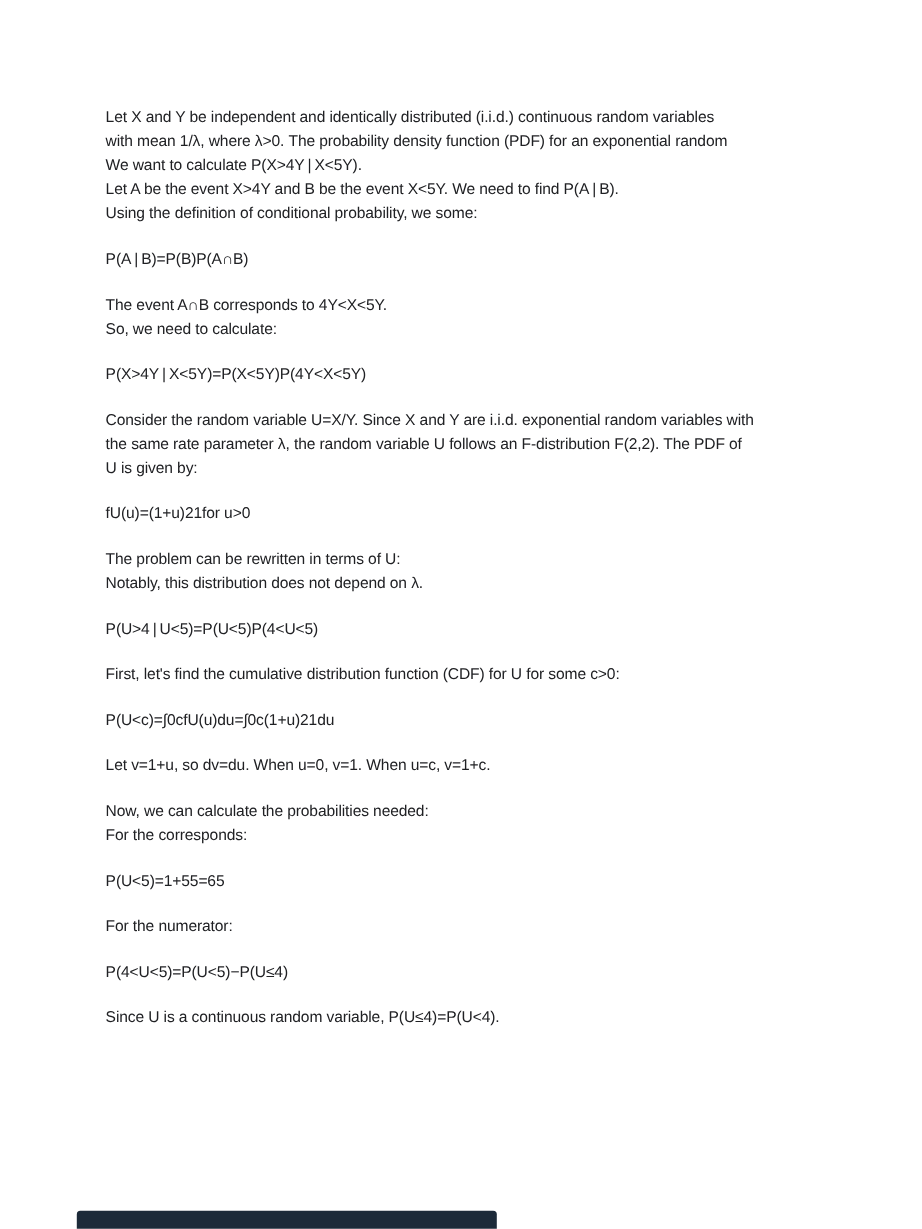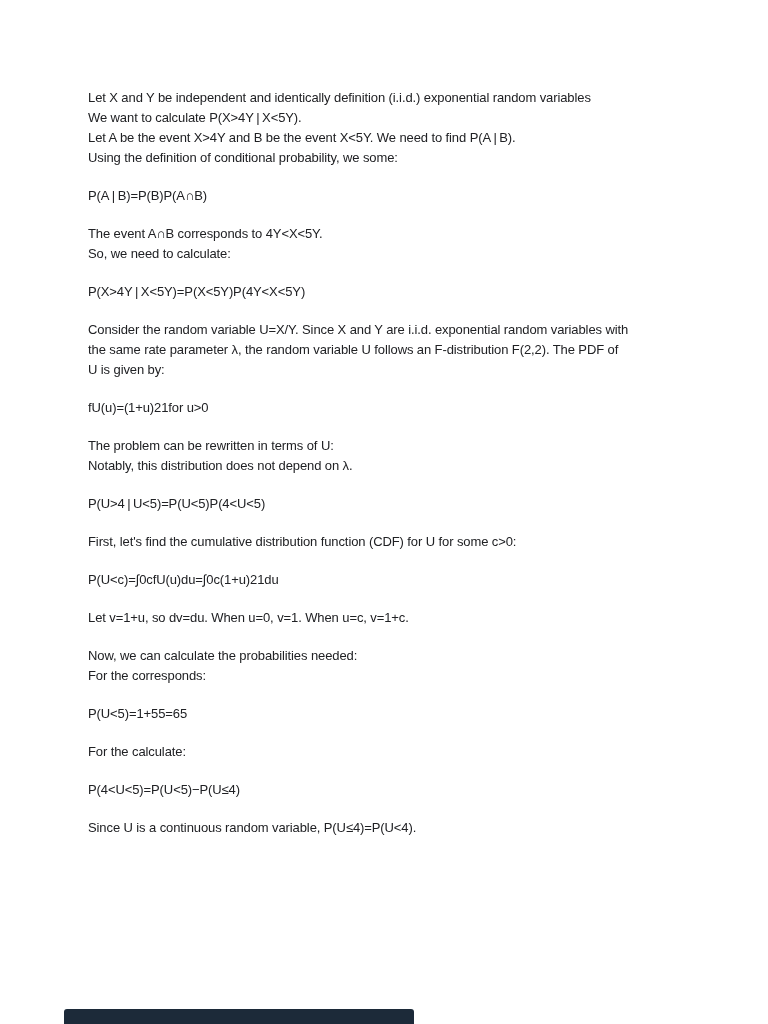--- a/index.html
+++ b/index.html
@@ -44,21 +44,22 @@
     border-radius: 3px 3px 0 0;
     background: #1c2a39;
   }
 </style>
 </head>
 <body>
 
 <div class="page">
   <div class="content" id="doc-content">
       <div class="para">
-        <div class="line">Let X and Y be independent and identically definition (i.i.d.) exponential random variables</div>
+        <div class="line">Let X and Y be independent and identically distributed (i.i.d.) continuous random variables</div>
+        <div class="line">with mean 1/λ, where λ&gt;0. The probability density function (PDF) for an exponential random</div>
         <div class="line">We want to calculate P(X&gt;4Y | X&lt;5Y).</div>
         <div class="line">Let A be the event X&gt;4Y and B be the event X&lt;5Y. We need to find P(A | B).</div>
         <div class="line">Using the definition of conditional probability, we some:</div>
       </div>
       <div class="para">
         <div class="line">P(A | B)=P(B)P(A∩B)</div>
       </div>
       <div class="para">
         <div class="line">The event A∩B corresponds to 4Y&lt;X&lt;5Y.</div>
         <div class="line">So, we need to calculate:</div>
@@ -91,21 +92,21 @@
         <div class="line">Let v=1+u, so dv=du. When u=0, v=1. When u=c, v=1+c.</div>
       </div>
       <div class="para">
         <div class="line">Now, we can calculate the probabilities needed:</div>
         <div class="line">For the corresponds:</div>
       </div>
       <div class="para">
         <div class="line">P(U&lt;5)=1+55=65</div>
       </div>
       <div class="para">
-        <div class="line">For the calculate:</div>
+        <div class="line">For the numerator:</div>
       </div>
       <div class="para">
         <div class="line">P(4&lt;U&lt;5)=P(U&lt;5)−P(U≤4)</div>
       </div>
       <div class="para">
         <div class="line">Since U is a continuous random variable, P(U≤4)=P(U&lt;4).</div>
       </div>
     </div>
   <div class="bottom-bar" id="bottom-bar" style="background: rgb(28, 42, 57);"></div>
 </div>

